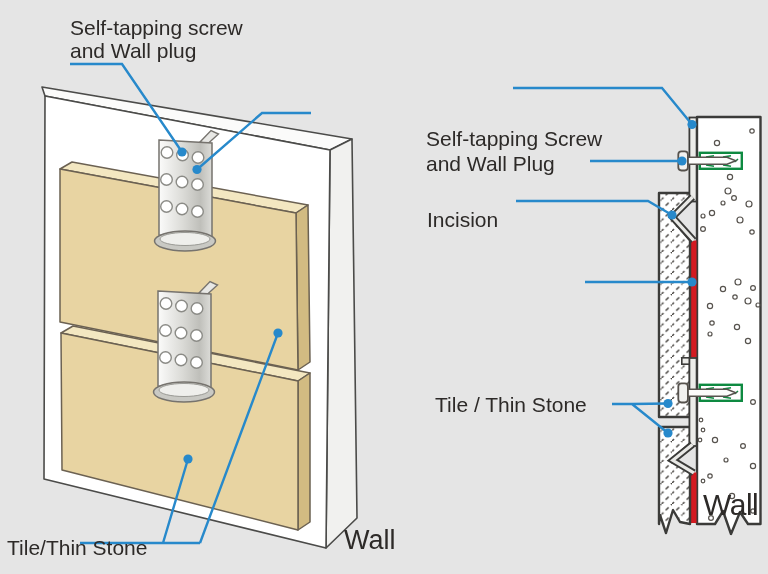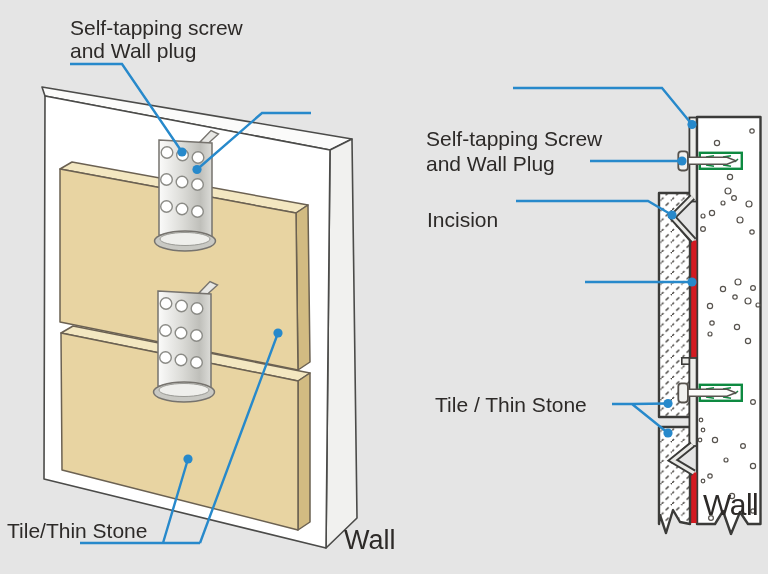--- a/index.html
+++ b/index.html
@@ -190,21 +190,21 @@
       <circle cx="668" cy="433" r="4.6"></circle>
     </g>
   </svg>
 
   <div class="lbl" style="left:70px;top:16px;">
     <span class="ln">Self-tapping screw</span>
     <span class="ln">and Wall plug</span>
   </div>
 
 
-  <div class="lbl" style="left:7px;top:519px;">Tile/Thin Stone</div>
+  <div class="lbl" style="left:7px;top:536px;">Tile/Thin Stone</div>
 
   <div class="lbl lbl-wall-left" style="left:344px;top:527px;">Wall</div>
 
 
   <div class="lbl" style="left:426px;top:126px;line-height:25px;">
     <span class="ln">Self-tapping Screw</span>
     <span class="ln">and Wall Plug</span>
   </div>
 
   <div class="lbl" style="left:427px;top:208px;">Incision</div>

